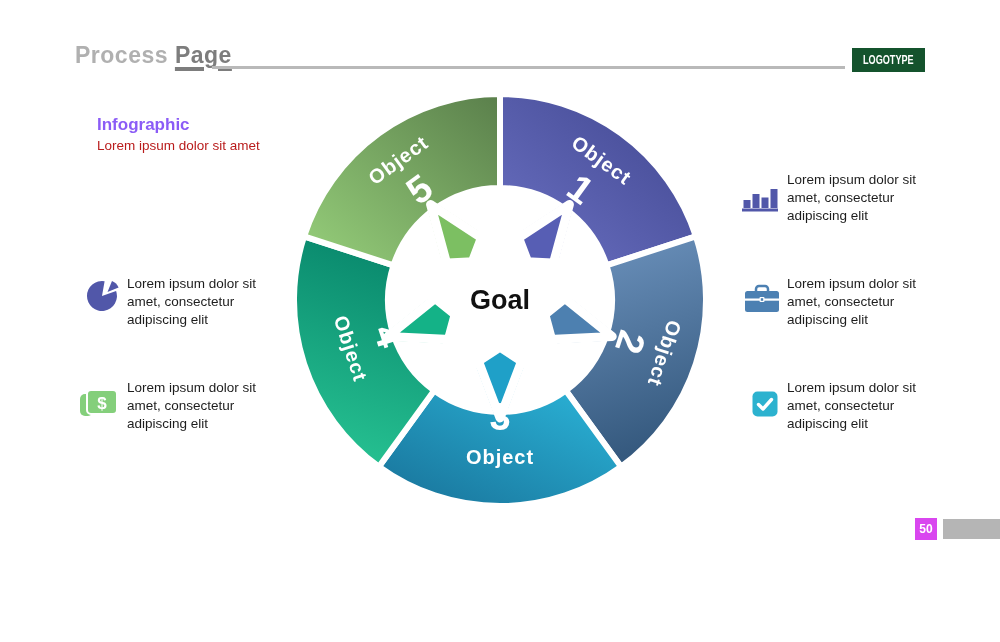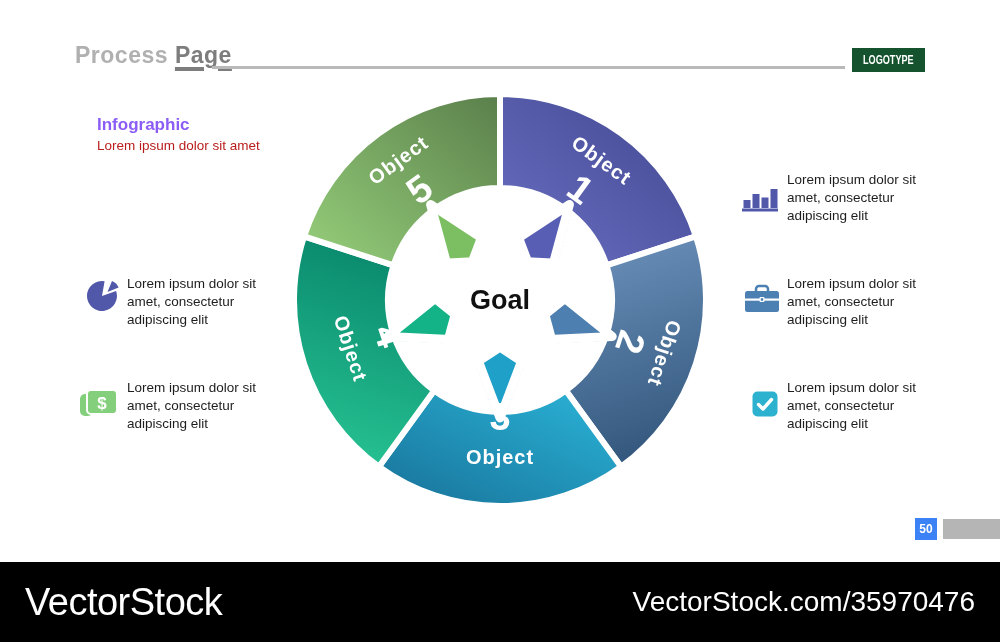--- a/index.html
+++ b/index.html
@@ -24,21 +24,21 @@
   
   .feature{position:absolute;}
   .feature .txt{position:absolute;left:0;top:0;width:150px;font-size:13.5px;line-height:18px;color:#1d1d1d;margin:0;}
   .f-icon{position:absolute;}
 
   
   .diagram-wrap{position:absolute;left:290px;top:90px;width:420px;height:420px;}
   svg text{font-family:"Liberation Sans","DejaVu Sans",sans-serif;}
 
   
-  .page-badge{position:absolute;left:915px;top:518px;width:22px;height:22px;background:#3b82f6;
+  .page-badge{position:absolute;left:915px;top:518px;width:22px;height:22px;background:#d946ef;
               color:#ffffff;font-size:12px;font-weight:bold;display:flex;align-items:center;justify-content:center;}
   .side-bar{position:absolute;left:943px;top:519px;width:57px;height:20px;background:#b5b5b5;}
 
   
   .watermark-bar{position:absolute;left:0;top:562px;width:1000px;height:80px;background:#000000;
                  display:flex;align-items:center;justify-content:space-between;
                  padding:0 25px;box-sizing:border-box;color:#ffffff;}
   .wm-brand{font-size:38px;letter-spacing:-.5px;}
   .wm-ref{font-size:28px;}
 </style>
@@ -175,18 +175,14 @@
         <g transform="translate(116.0 80.6) rotate(-36)" fill="#ffffff" text-anchor="middle">
           <text x="0" y="-6" font-size="20" font-weight="bold" letter-spacing="1">Object</text>
           <text x="0" y="36" font-size="38" font-weight="bold">5</text>
         </g>
       </svg>
   </div>
 
   <div class="page-badge">50</div>
   <div class="side-bar"></div>
 
-  <div class="watermark-bar">
-    <span class="wm-brand">VectorStock</span>
-    <span class="wm-ref">VectorStock.com/35970476</span>
-  </div>
 
 </div>
 
 </body></html>

